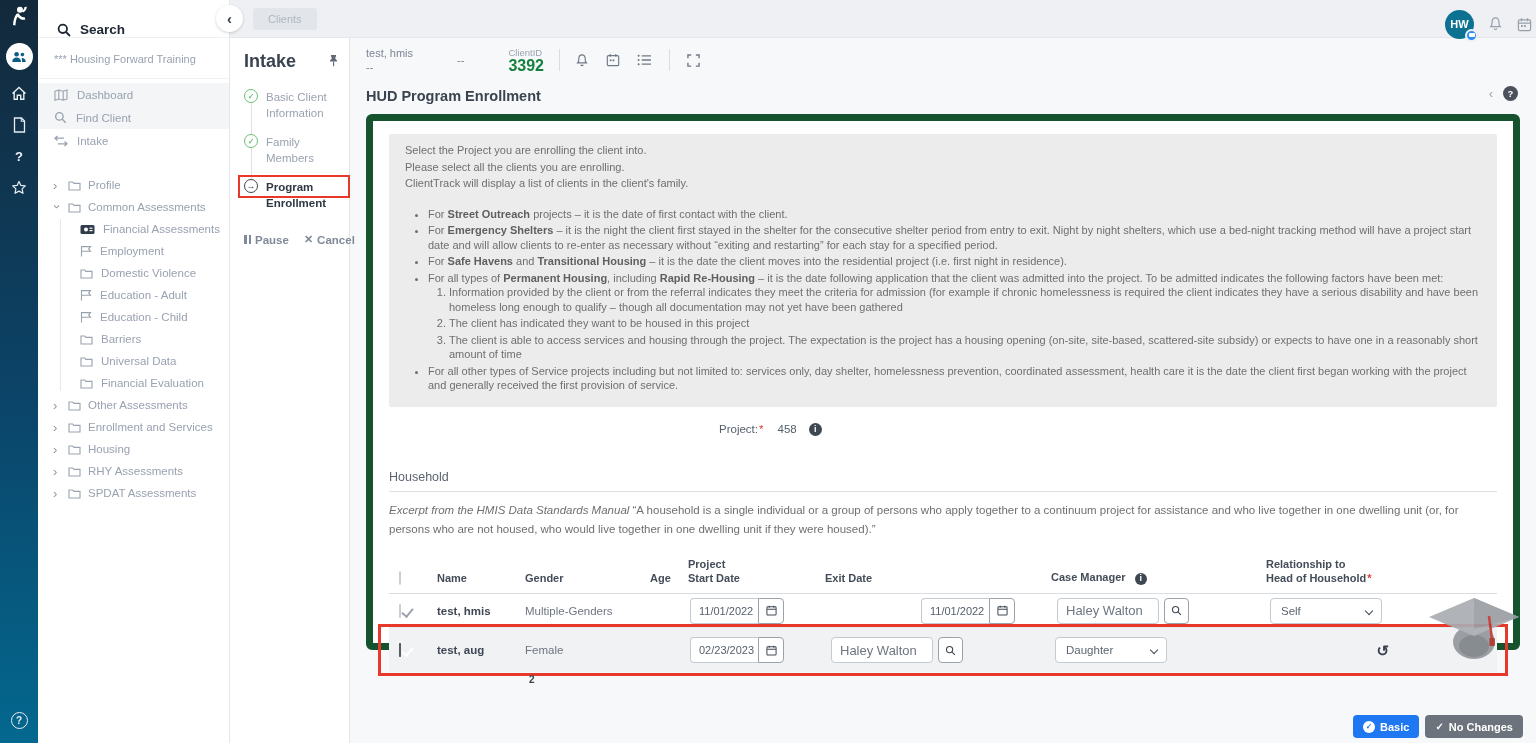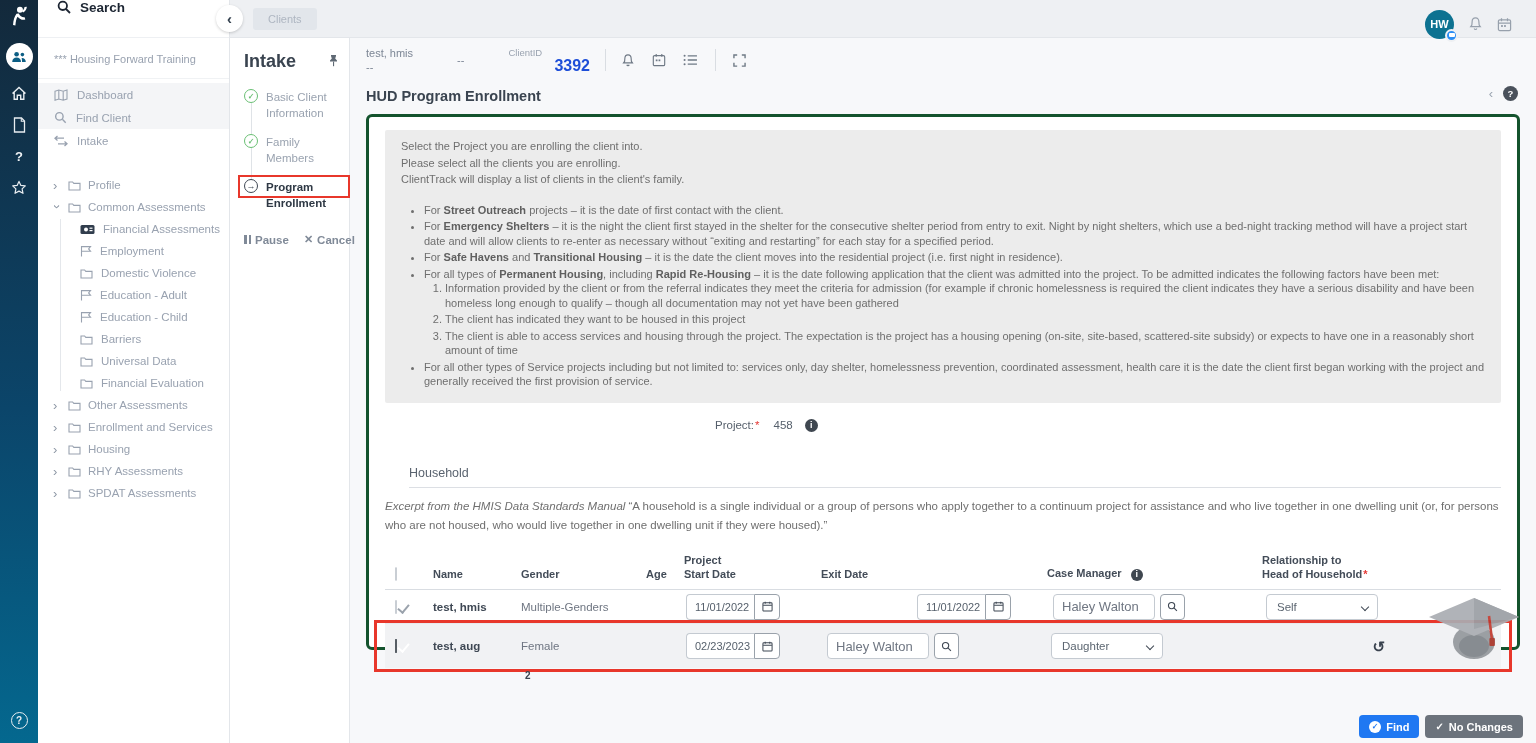--- a/index.html
+++ b/index.html
@@ -19,21 +19,21 @@
     display:flex; align-items:center; justify-content:center; cursor:pointer; }
   .rail-ic { margin-top:16px; color:#e8edf1; cursor:pointer; display:flex; align-items:center; justify-content:center; }
   .rail-q { font-size:13px; font-weight:700; color:#eef2f5; }
   .rail-help { margin-top:auto; margin-bottom:14px; width:17px; height:17px; border-radius:50%;
     border:1.5px solid #e8edf1; color:#e8edf1; font-size:10px; font-weight:700;
     display:flex; align-items:center; justify-content:center; cursor:pointer; }
 
   
   .sidebar { position:absolute; left:38px; top:0; width:192px; height:743px; background:#fff;
     border-right:1px solid #e3e6ea; z-index:20; }
-  .search-row { height:38px; display:flex; align-items:flex-start; gap:9px; padding-left:19px;
+  .search-row { height:38px; display:flex; align-items:flex-end; gap:9px; padding-left:19px;
     border-bottom:1px solid #eef0f3; cursor:pointer; }
   .search-row span { font-size:13.5px; font-weight:700; color:#1d2633; }
   .org { padding:15px 14px 13px 16px; font-size:11px; color:#99a2b0; border-bottom:1px solid #f0f2f4; }
   .nav { margin-top:4px; }
   .nav-item { height:23px; display:flex; align-items:center; gap:9px; padding-left:16px;
     font-size:11.5px; color:#99a2b0; cursor:pointer; }
   .nav-item.shaded { background:#f4f5f7; }
   .tree { margin-top:22px; }
   .t-row { height:22px; display:flex; align-items:center; gap:7px; padding-left:15px;
     font-size:11.5px; color:#99a2b0; cursor:pointer; }
@@ -45,21 +45,21 @@
     font-size:11.5px; color:#99a2b0; cursor:pointer; }
 
   
   .topbar { position:absolute; left:230px; top:0; width:1306px; height:38px; background:#eef0f3;
     border-bottom:1px solid #e3e6ea; z-index:25; }
   .back-circle { position:absolute; left:-14px; top:5px; width:27px; height:27px; border-radius:50%;
     background:#fff; box-shadow:0 1px 3px rgba(0,0,0,.18); display:flex; align-items:center; justify-content:center;
     font-size:15px; font-weight:700; color:#33404e; cursor:pointer; z-index:31; }
   .tab-pill { position:absolute; left:23px; top:8px; height:22px; padding:0 15px; background:#e2e6eb;
     border-radius:3px; color:#aeb6c1; font-size:11px; display:flex; align-items:center; cursor:pointer; }
-  .tb-right { position:absolute; right:24px; top:0; height:48px; display:flex; align-items:center; gap:14px; }
+  .tb-right { position:absolute; right:4px; top:0; height:48px; display:flex; align-items:center; gap:14px; }
   .avatar { position:relative; width:29px; height:29px; border-radius:50%; background:#0d7291; color:#fff;
     font-size:11px; font-weight:700; display:flex; align-items:center; justify-content:center; cursor:pointer; }
   .avatar .badge { position:absolute; right:-4px; bottom:-3px; width:13px; height:13px; border-radius:50%;
     background:#2b8ef5; border:2px solid #eef0f3; display:flex; align-items:center; justify-content:center; }
   .avatar .badge i { width:6px; height:4px; background:#fff; border-radius:1px; display:block; }
   .tb-ic { color:#97a0ac; cursor:pointer; }
 
   
   .intake { position:absolute; left:230px; top:38px; width:120px; height:705px; background:#fff;
     border-right:1px solid #e3e6ea; padding:13px 10px 0 14px; z-index:10; }
@@ -83,52 +83,52 @@
   .pause-bars i { width:2.5px; height:9px; background:#808a98; display:block; }
   .ia-x { font-size:11px; font-weight:700; }
 
   
   .content { position:absolute; left:350px; top:38px; width:1186px; height:705px; }
   .chead { height:44px; display:flex; align-items:center; padding-left:16px; }
   .ch-name { font-size:11px; color:#7c8695; line-height:1.3; }
   .ch-mid { margin-left:44px; font-size:11px; color:#7c8695; }
   .ch-id { margin-left:44px; }
   .ch-id .lbl { font-size:9.5px; color:#9aa3b0; }
-  .ch-id .val { font-size:16px; font-weight:600; color:#1d4ed8; line-height:1;margin-left:46px; }
+  .ch-id .val { font-size:16px; font-weight:600; color:#15803d; line-height:1; }
   .ch-div { width:1px; height:22px; background:#d9dde2; margin:0 15px; }
   .ch-ics { display:flex; align-items:center; gap:17px; color:#6f7985; }
   .ch-ics .ic { cursor:pointer; }
 
   .ptitle-row { height:28px; display:flex; align-items:center; padding:0 16px; position:relative; }
   .ptitle { font-size:14.5px; font-weight:700; color:#3a4450; }
   .pt-right { position:absolute; right:18px; top:4px; display:flex; align-items:center; gap:10px; }
   .pt-back { font-size:13px; color:#9aa3b0; cursor:pointer; }
   .pt-help { width:15px; height:15px; border-radius:50%; background:#4a515b; color:#fff; font-size:9.5px;
     font-weight:700; display:flex; align-items:center; justify-content:center; cursor:pointer; }
 
-  .card { margin:4px 16px 0; height:536px; background:#fff; border:3px solid #14532d; border-radius:6px;
+  .card { margin:4px 16px 0; height:536px; background:#fff; border:7px solid #14532d; border-radius:6px;
     padding:13px 16px; position:relative; }
 
   .gray-block { background:#ececec; border-radius:2px; padding:9px 16px 12px; font-size:11px;
     color:#6f6f6f; line-height:1.32; }
   .gray-block p { margin:0 0 2px; }
   .gray-block .gap { height:12px; }
   .gray-block b { color:#5f5f5f; }
   .gray-block ul { margin:2px 0 0; padding-left:23px; }
   .gray-block ol { margin:0; padding-left:21px; }
   .gray-block li { margin:0 0 2px; }
 
   .project-row { margin:16px 0 0 330px; display:flex; align-items:center; font-size:11.5px; color:#555f6b; }
   .req { color:#e53935; margin-left:1px; }
   .proj-val { margin-left:14px; }
   .info-dot { width:13px; height:13px; border-radius:50%; background:#3f4750; color:#fff; font-size:9px;
     font-weight:700; font-style:normal; display:inline-flex; align-items:center; justify-content:center;
     margin-left:12px; cursor:pointer; }
 
-  .hh-title { margin-top:34px; font-size:12.5px; color:#5a636f; padding-bottom:7px; border-bottom:1px solid #dcdfe4;margin-left:24px; }
+  .hh-title { margin-top:34px; font-size:12.5px; color:#5a636f; padding-bottom:7px; border-bottom:1px solid #dcdfe4; }
   .excerpt { margin-top:9px; font-size:11.5px; color:#6f6f6f; line-height:1.65; }
   .excerpt em { font-style:italic;margin-top:12px; }
 
   
   .tbl { margin-top:18px; }
   .trow { display:grid; grid-template-columns:38px 92px 125px 38px 137px 226px 215px 145px 104px; align-items:center; }
   .thead { align-items:end; padding-bottom:8px; border-bottom:1px solid #d9dde2;
     font-size:11px; font-weight:700; color:#434c58; line-height:1.3; }
   .thead > div { padding-left:6px; }
   .thead .c-cb, .r .c-cb { padding-left:10px; }
@@ -635,20 +635,20 @@
       <polygon points="48,2 93,21 48,40 3,21" fill="#aaadb2"></polygon>
       <polygon points="48,2 93,21 48,33" fill="#9b9fa4"></polygon>
       <path d="M63 20 L66 44" stroke="#c2392e" stroke-width="2.6" fill="none"></path>
       <rect x="63.4" y="42" width="5.4" height="8" rx="1" fill="#a93226"></rect>
     </svg>
   </div>
 
   <div class="footer-btns">
     <button class="btn btn-save">
       <span class="disc">✓</span>
-      <span>Find</span>
+      <span>Basic</span>
     </button>
     <button class="btn btn-noch">
       <span class="chk">✓</span>
       <span>No Changes</span>
     </button>
   </div>
 </div>
 
 </body></html>

